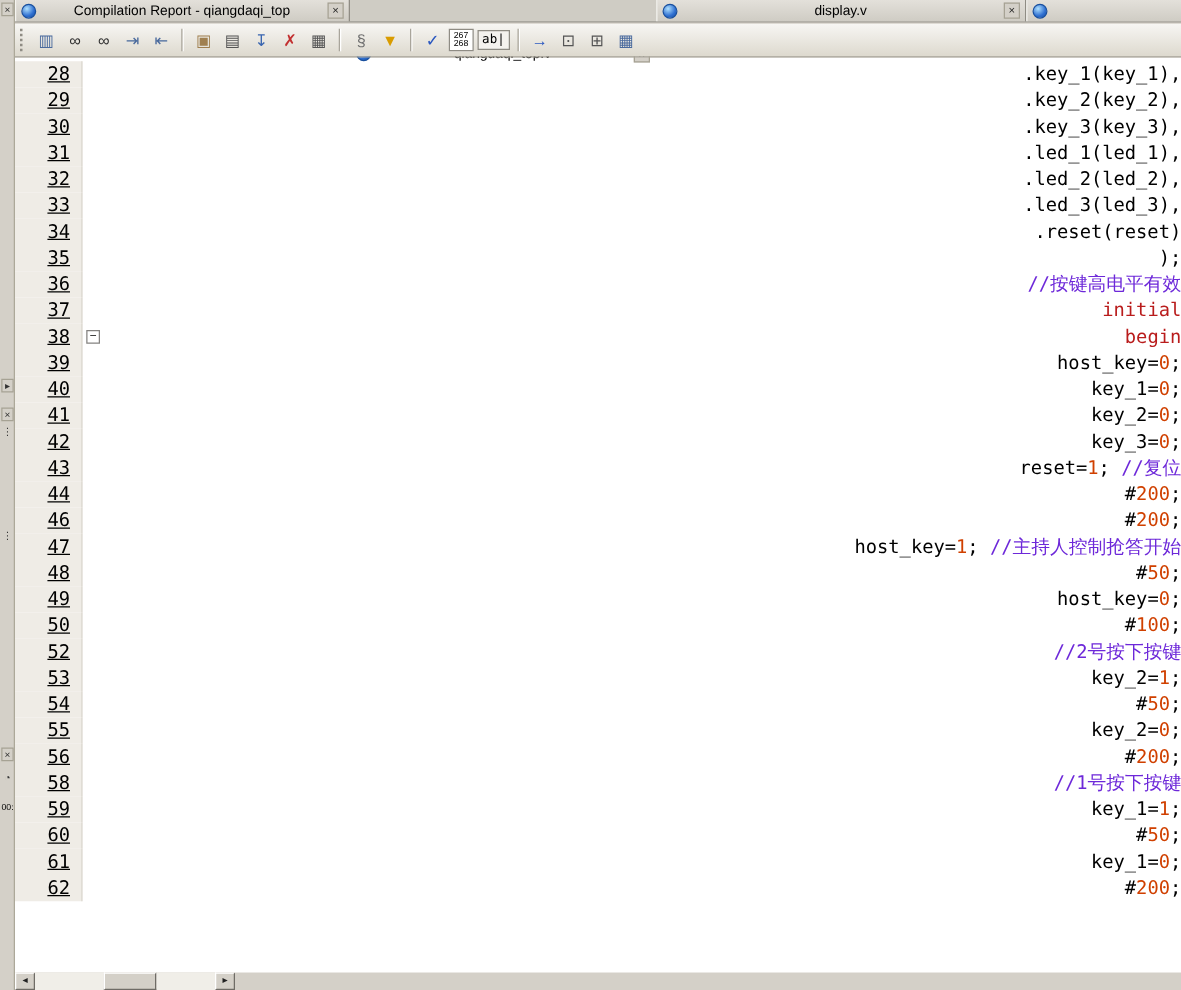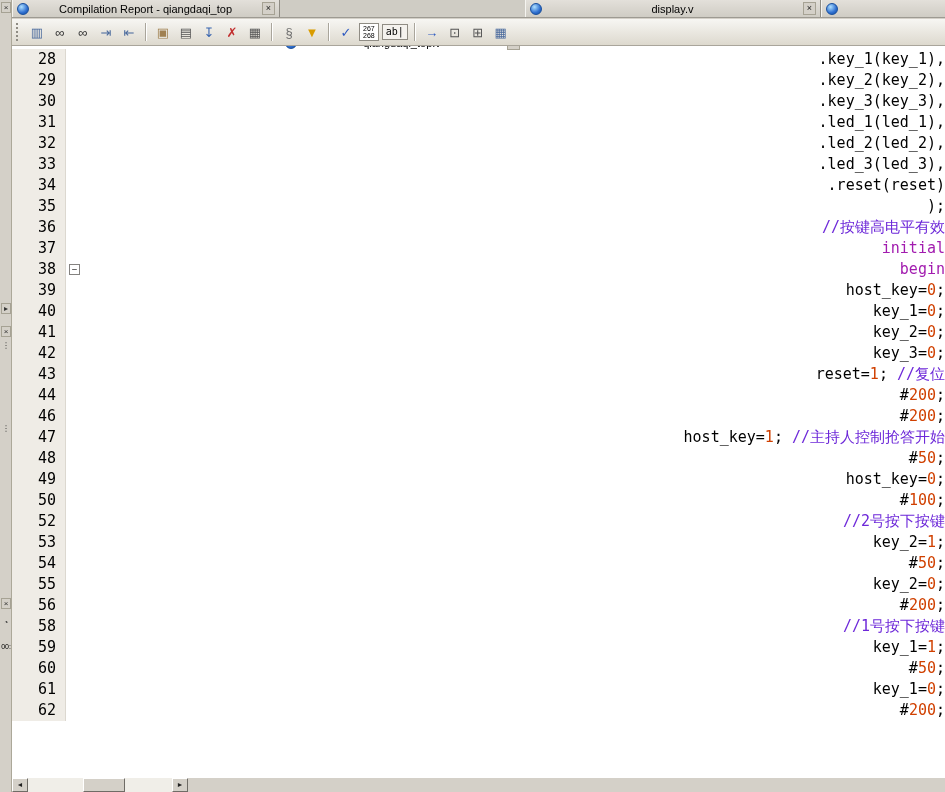--- a/index.html
+++ b/index.html
@@ -85,33 +85,33 @@
   
   .editor {
     position:absolute; left:12px; top:46px; right:0; bottom:14px;
     background:#ffffff; overflow:hidden;
     font-family:"DejaVu Sans Mono","DejaVu Sans", monospace;
     font-size:15px; padding-top:3px;
   }
   .line { display:flex; height:21px; line-height:21px; white-space:pre; }
   .ln {
     flex:none; width:54px; background:#efece6; color:#000;
-    text-align:right; padding-right:9px; border-right:1px solid #dcd8d0;
+    text-align:right; padding-right:9px; border-right:1px solid #dcd8d0;text-decoration:underline;
   }
   .fold { flex:none; width:20px; position:relative; }
   .foldbox {
     position:absolute; left:3px; top:5px; width:11px; height:11px;
     border:1px solid #848280; background:#fff;
     font-size:9px; line-height:9px; text-align:center; color:#333;
   }
   .codetext { flex:1; white-space:pre;text-align:right; }
   .seg-t { color:#000000; }
   .seg-n { color:#d04000; }
   .seg-c { color:#6d28d9; }
-  .seg-k { color:#a21caf; }
+  .seg-k { color:#b91c1c; }
 
   
   .hscroll {
     position:absolute; left:12px; bottom:0; height:14px; width:176px;
     background:#f0eee8; display:flex; z-index:5;
   }
   .sb-btn {
     flex:none; width:16px; height:14px; background:#d4d0c8;
     border:1px solid; border-color:#ffffff #6f6c66 #6f6c66 #ffffff;
     font-size:7px; line-height:12px; text-align:center; color:#222;

